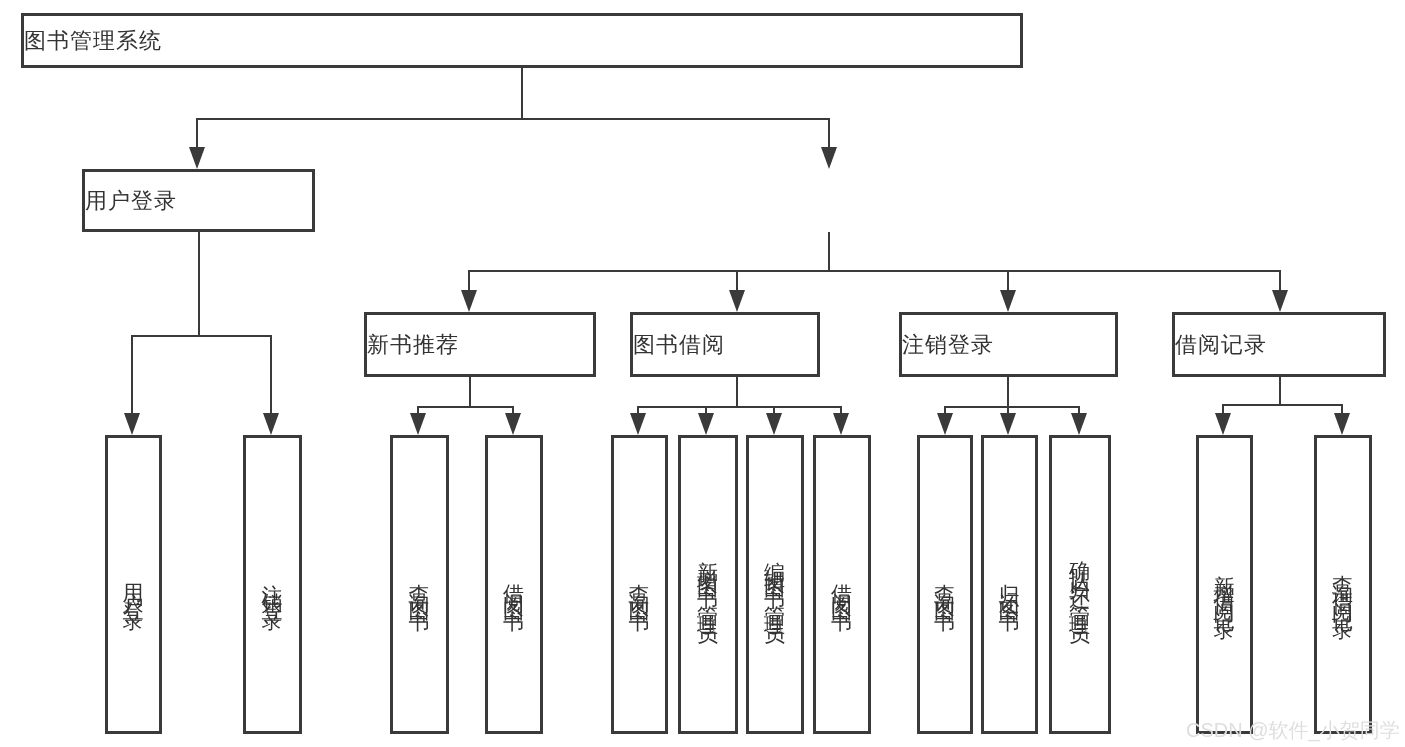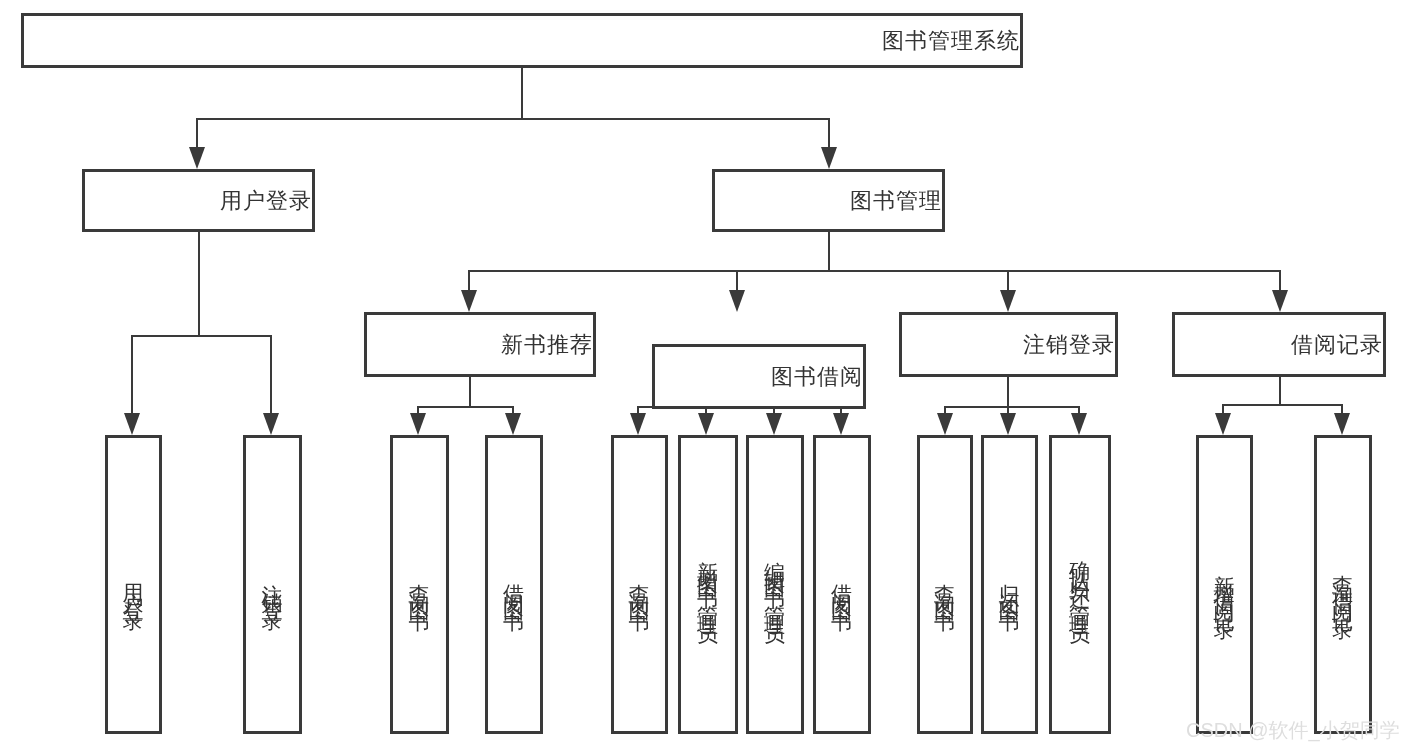--- a/index.html
+++ b/index.html
@@ -7,21 +7,21 @@
   .canvas{position:relative;width:1405px;height:747px;background:#ffffff;overflow:hidden;}
 
   
   .node{
     position:absolute;
     box-sizing:border-box;
     border:3px solid #3a3a3a;
     background:#ffffff;
     display:flex;
     align-items:center;
-    justify-content:flex-end;
+    justify-content:flex-start;
     font-size:22px;
     letter-spacing:1px;
     color:#333;
     z-index:2;
   }
   .leaf{
     position:absolute;
     top:435px;
     height:299px;
     box-sizing:border-box;
@@ -80,40 +80,37 @@
   </div>
 
   <div class="vline" style="left:521px;top:68px;height:50px;"></div>
   <div class="hline" style="left:197px;top:118px;width:633px;"></div>
   <div class="arrow" style="left:196px;top:118px;height:29px;"></div>
   <div class="arrow" style="left:828px;top:118px;height:29px;"></div>
 
   <div class="node" style="left:82px;top:169px;width:233px;height:63px;">
     <span>用户登录</span>
   </div>
-  <div class="node" style="left:712px;top:169px;width:233px;height:63px;">
-    <span>图书管理</span>
-  </div>
 
   <div class="vline" style="left:198px;top:232px;height:103px;"></div>
   <div class="hline" style="left:132px;top:335px;width:140px;"></div>
   <div class="arrow" style="left:131px;top:335px;height:78px;"></div>
   <div class="arrow" style="left:270px;top:335px;height:78px;"></div>
 
   <div class="vline" style="left:828px;top:232px;height:40px;"></div>
   <div class="hline" style="left:469px;top:270px;width:812px;"></div>
   <div class="arrow" style="left:468px;top:270px;height:20px;"></div>
   <div class="arrow" style="left:736px;top:270px;height:20px;"></div>
   <div class="arrow" style="left:1007px;top:270px;height:20px;"></div>
   <div class="arrow" style="left:1279px;top:270px;height:20px;"></div>
 
   <div class="node" style="left:364px;top:312px;width:232px;height:65px;">
     <span>新书推荐</span>
   </div>
-  <div class="node" style="left:652px;top:312px;width:214px;height:65px;margin-top:32px;">
+  <div class="node" style="left:630px;top:312px;width:190px;height:65px;">
     <span>图书借阅</span>
   </div>
   <div class="node" style="left:899px;top:312px;width:219px;height:65px;">
     <span>注销登录</span>
   </div>
   <div class="node" style="left:1172px;top:312px;width:214px;height:65px;">
     <span>借阅记录</span>
   </div>
 
   <div class="vline" style="left:469px;top:377px;height:29px;"></div>

